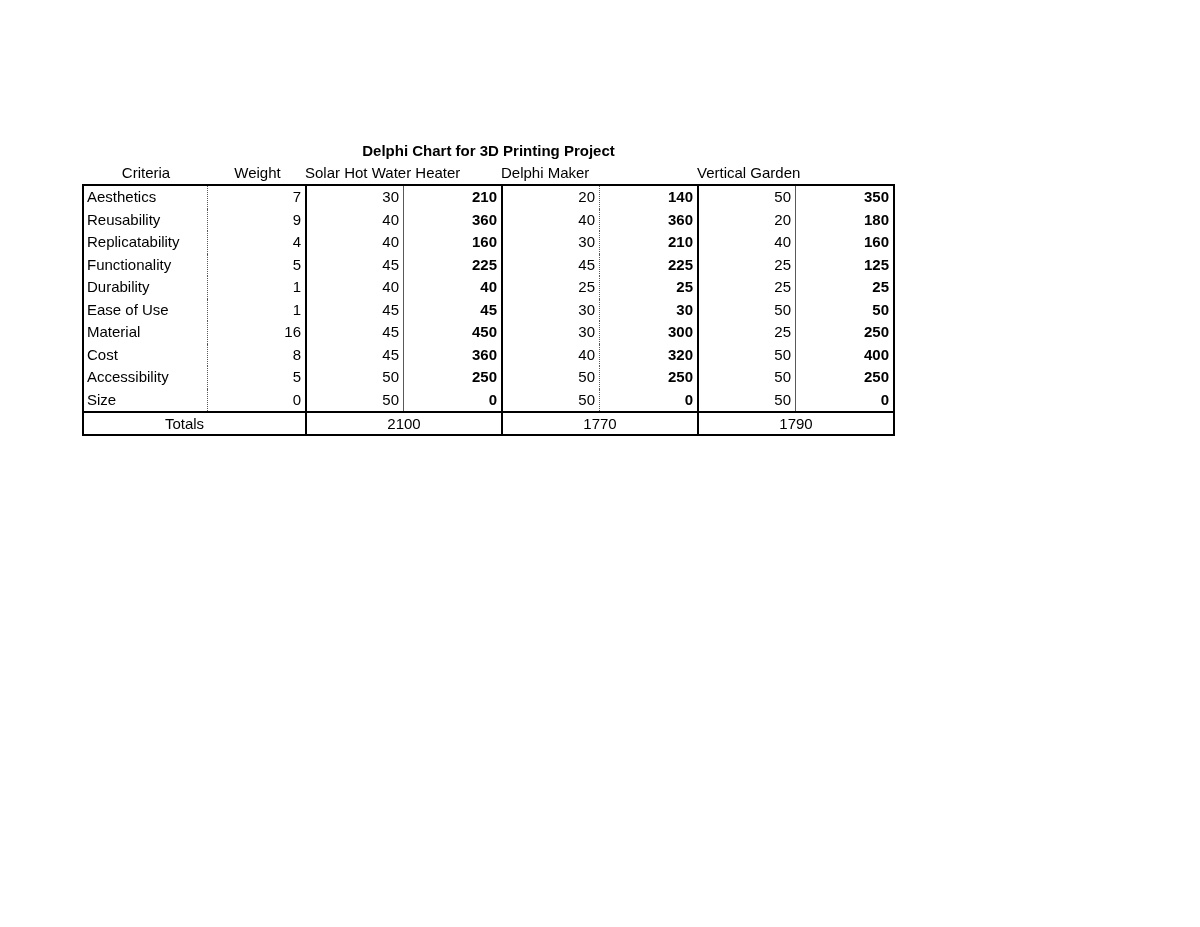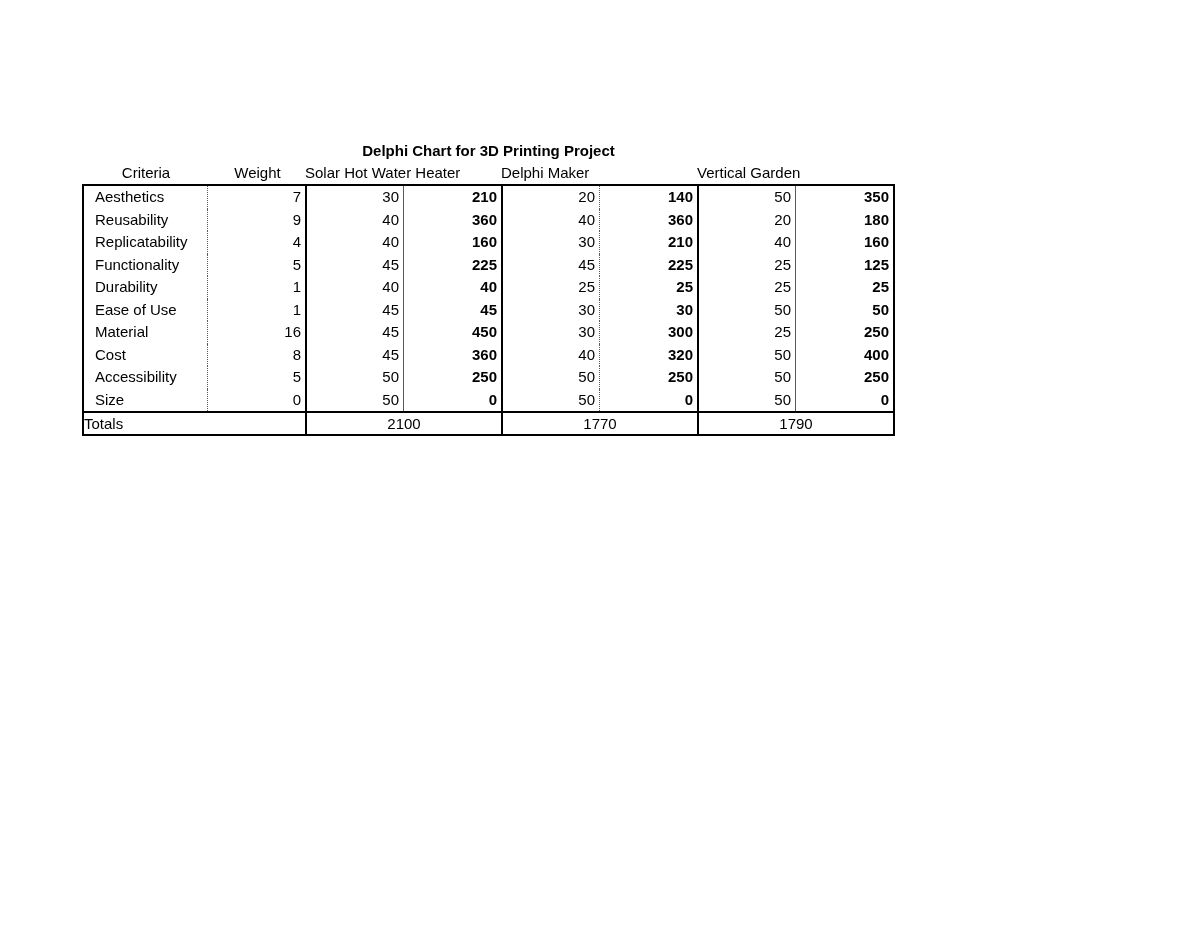--- a/index.html
+++ b/index.html
@@ -32,37 +32,37 @@
 
   .box { border: 2px solid #000000; background: #ffffff; }
 
   .tbody {
     display: grid;
     grid-template-columns: 123px 98px 98px 98px 98px 98px 98px 98px;
     grid-auto-rows: 22.5px;
     font-size: 15px;
   }
   .cell { line-height: 22.5px; white-space: nowrap; overflow: hidden; }
-  .c-criteria { text-align: left; padding-left: 11px; }
+  .c-criteria { text-align: left; padding-left: 3px; }
   .num { text-align: right; padding-right: 4px; }
   .c-weighted { font-weight: bold; }
 
   .bl-thick  { border-left: 2px solid #000000; }
   .bl-thin   { border-left: 1px solid #595959; }
   .bl-dotted { border-left: 1px dotted #595959; }
 
   .totals {
     display: grid;
     grid-template-columns: 221px 196px 196px 196px;
     border-top: 2px solid #000000;
     height: 23px;
     font-size: 15px;
   }
   .totals .cell { line-height: 21px; }
-  .t-label { text-align: left; padding-right: 20px; }
+  .t-label { text-align: center; padding-right: 20px; }
   .t-val { text-align: center; font-weight: normal; }
 </style>
 </head>
 <body>
 
 <div class="sheet">
 
   <div class="title">Delphi Chart for 3D Printing Project</div>
 
   <div class="header-row">

